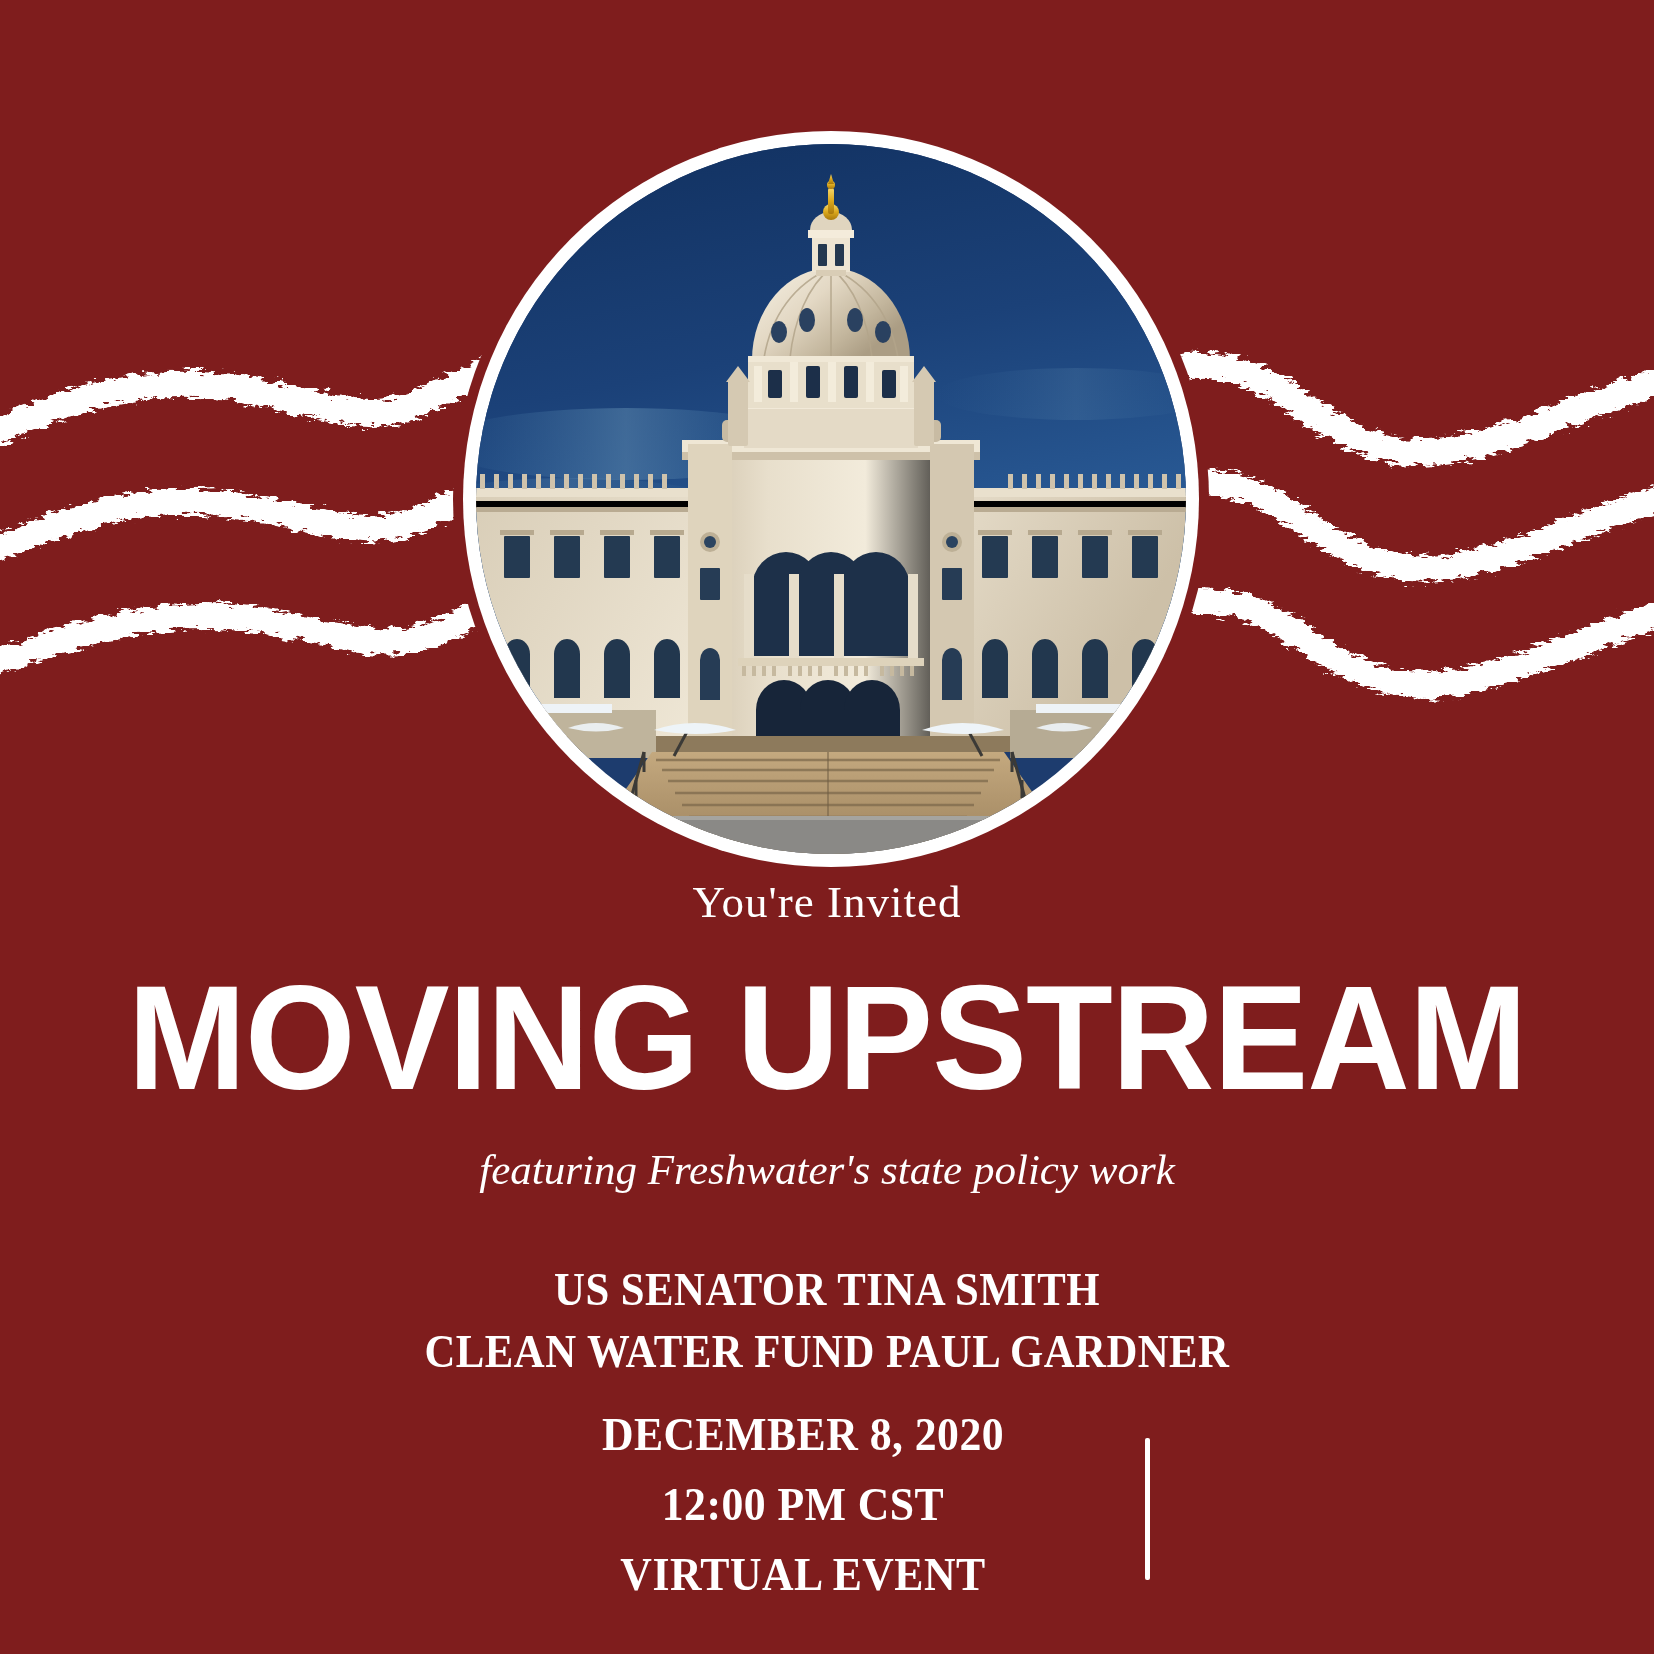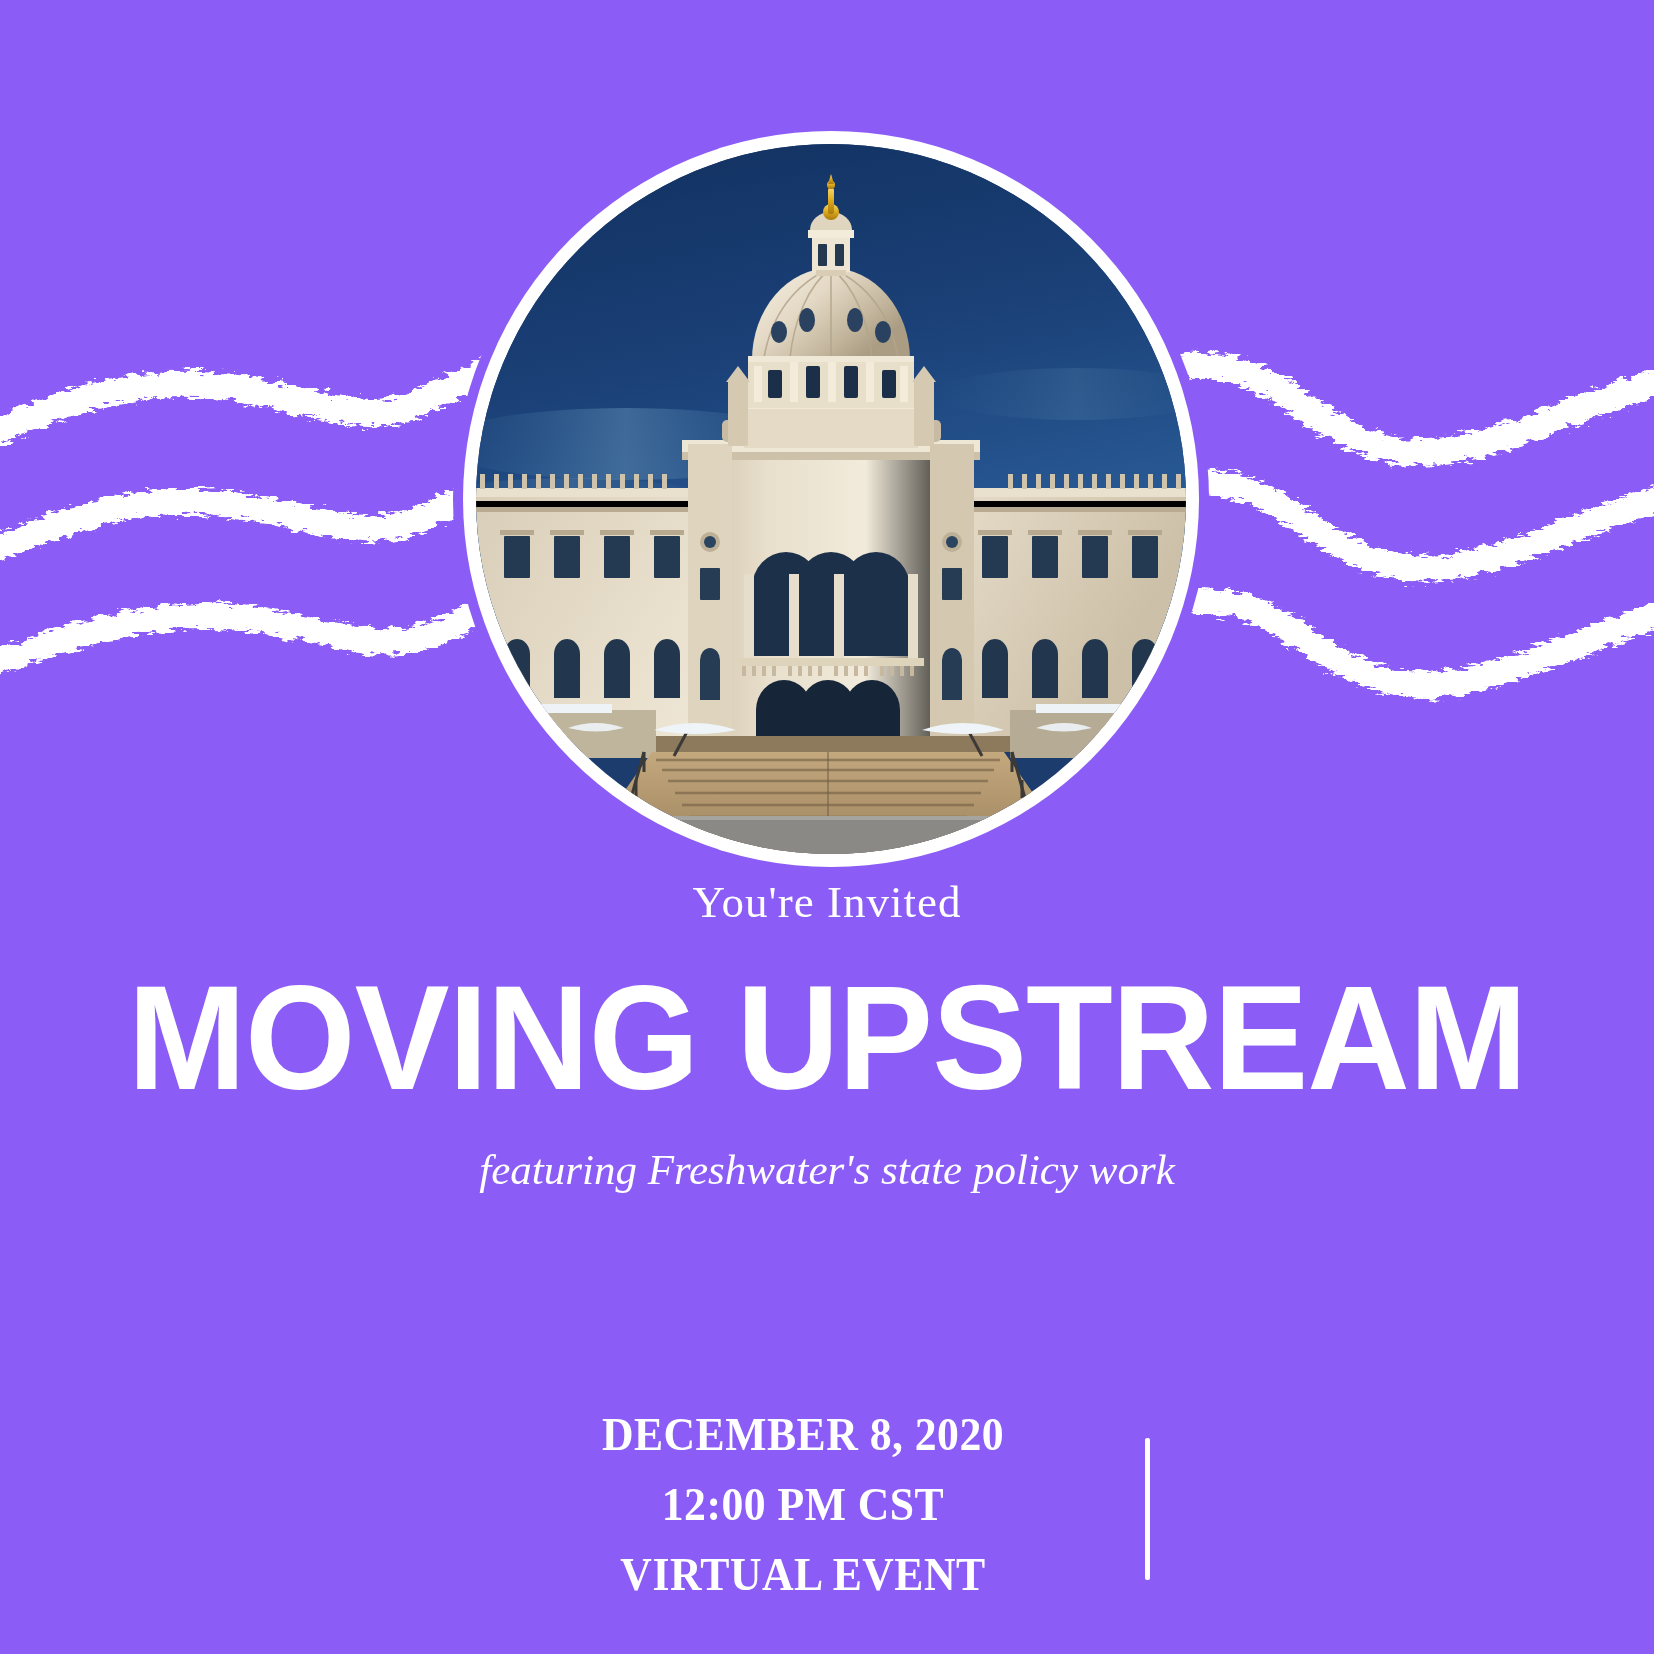--- a/index.html
+++ b/index.html
@@ -139,21 +139,21 @@
     width: 5px;
     background: #ffffff;
     margin: 38px 22px 30px 22px;
     border-radius: 2px;
     flex: 0 0 5px;
   }
 </style>
 </head>
 <body>
 
-<div id="poster" style="background: #8b5cf6;">
+<div id="poster" style="background: #7f1d1d;">
 
   <svg class="waves" viewBox="0 0 1654 1654" aria-hidden="true">
     <defs>
       <filter id="rough" x="-12%" y="-60%" width="124%" height="220%">
         <feTurbulence type="fractalNoise" baseFrequency="0.08 0.24" numOctaves="4" seed="7" result="n"></feTurbulence>
         <feDisplacementMap in="SourceGraphic" in2="n" scale="17" xChannelSelector="R" yChannelSelector="G"></feDisplacementMap>
       </filter>
       <filter id="rough2" x="-12%" y="-60%" width="124%" height="220%">
         <feTurbulence type="fractalNoise" baseFrequency="0.09 0.28" numOctaves="4" seed="23" result="n"></feTurbulence>
         <feDisplacementMap in="SourceGraphic" in2="n" scale="15" xChannelSelector="R" yChannelSelector="G"></feDisplacementMap>
@@ -499,20 +499,24 @@
         <rect x="0" y="672" width="710" height="4" fill="#a5a49f"></rect>
         <path d="M104,710 L600,710 L600,672 L104,672 Z" fill="#9c8c6d" opacity="0.0"></path>
       </svg>
     </div>
   </div>
 
   <div class="content">
     <div class="eyebrow">You're Invited</div>
     <h1 class="headline">MOVING UPSTREAM</h1>
     <div class="tagline">featuring Freshwater's state policy work</div>
+    <div class="speakers">
+      <div class="speaker-line">US SENATOR TINA SMITH</div>
+      <div class="speaker-line">CLEAN WATER FUND PAUL GARDNER</div>
+    </div>
   </div>
 
   <div class="details">
     <div class="details-col">
       <div class="detail-line">DECEMBER 8, 2020</div>
       <div class="detail-line">12:00 PM CST</div>
       <div class="detail-line">VIRTUAL EVENT</div>
     </div>
 
     <div class="details-divider"></div>

